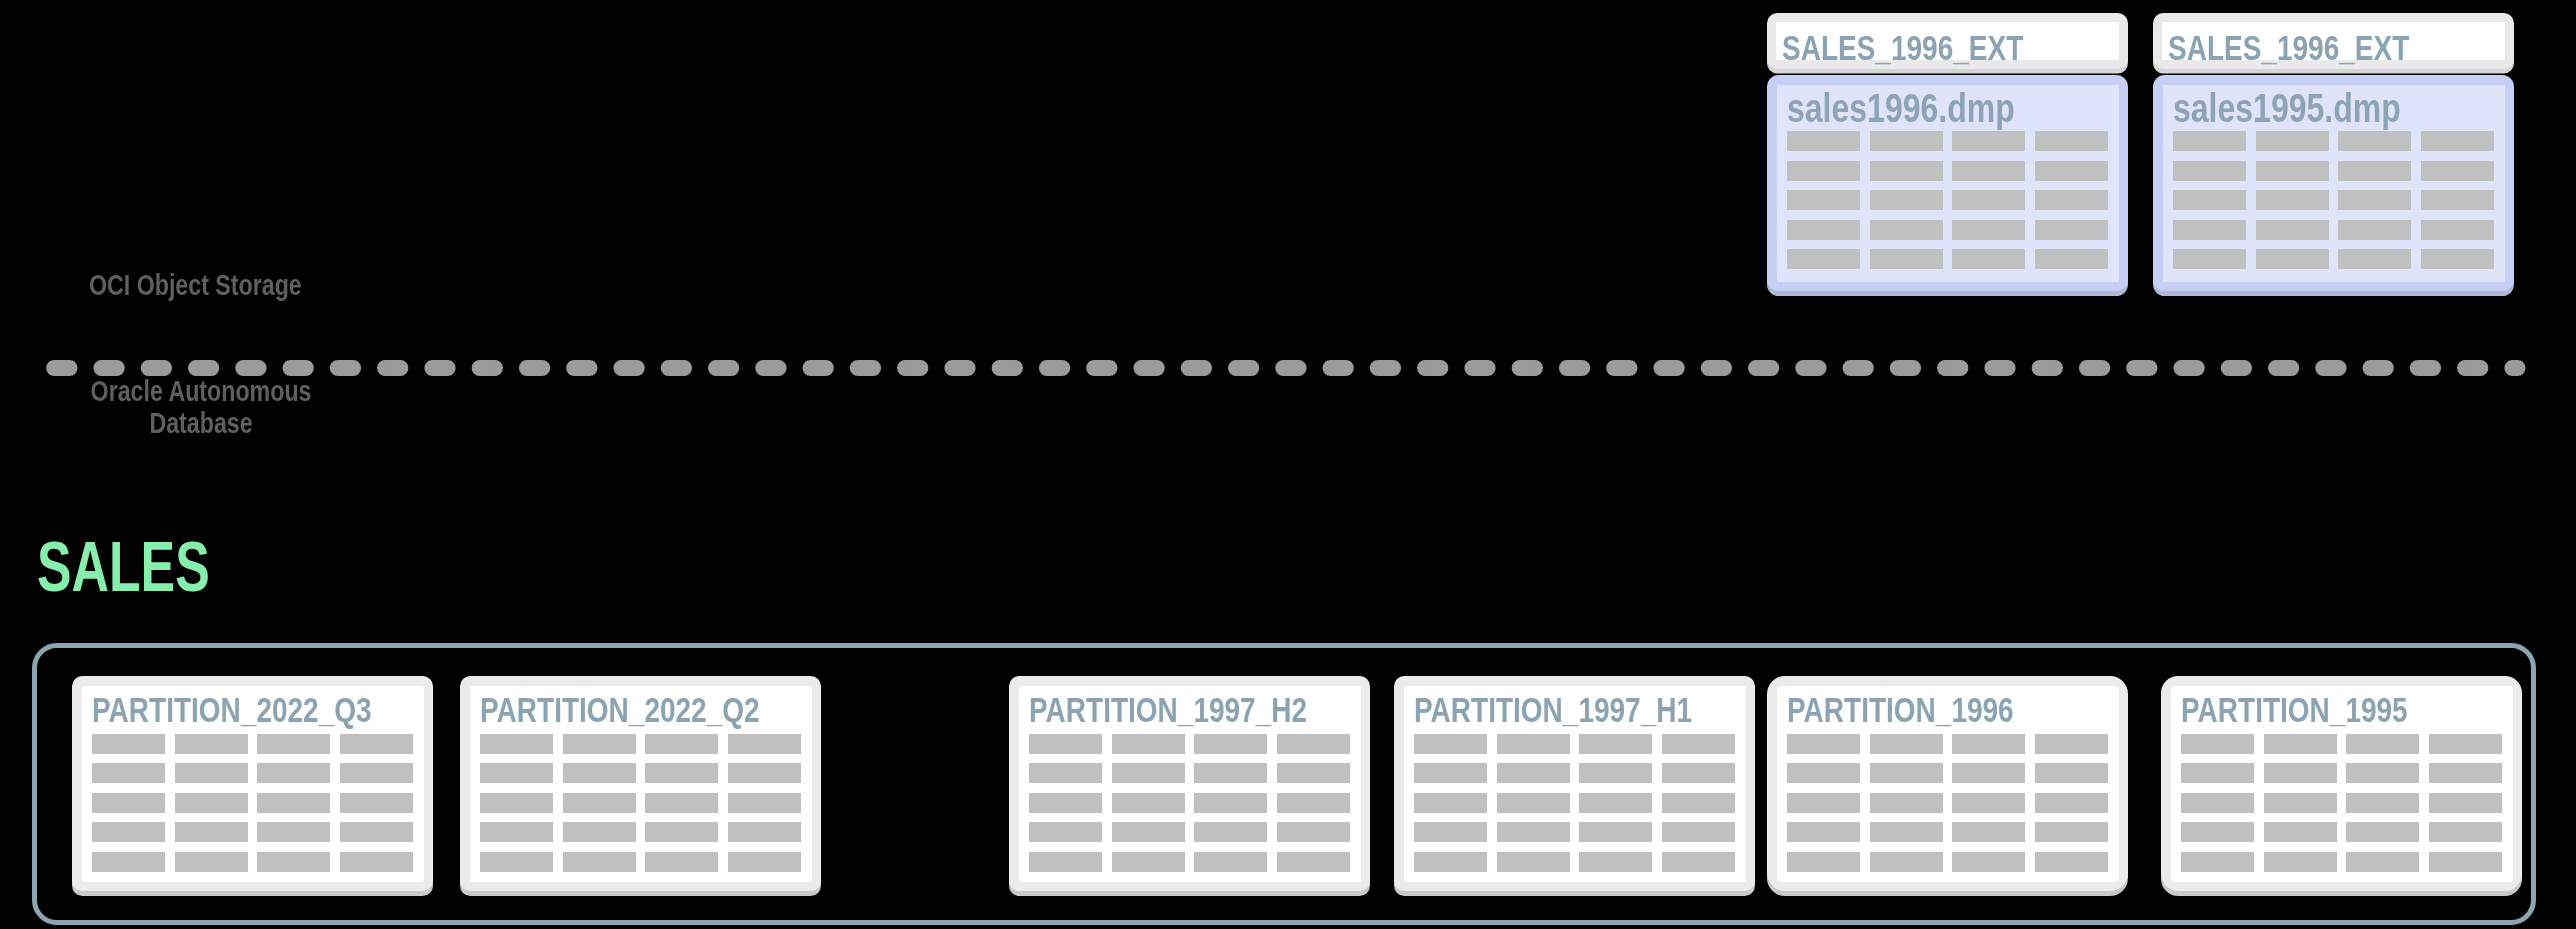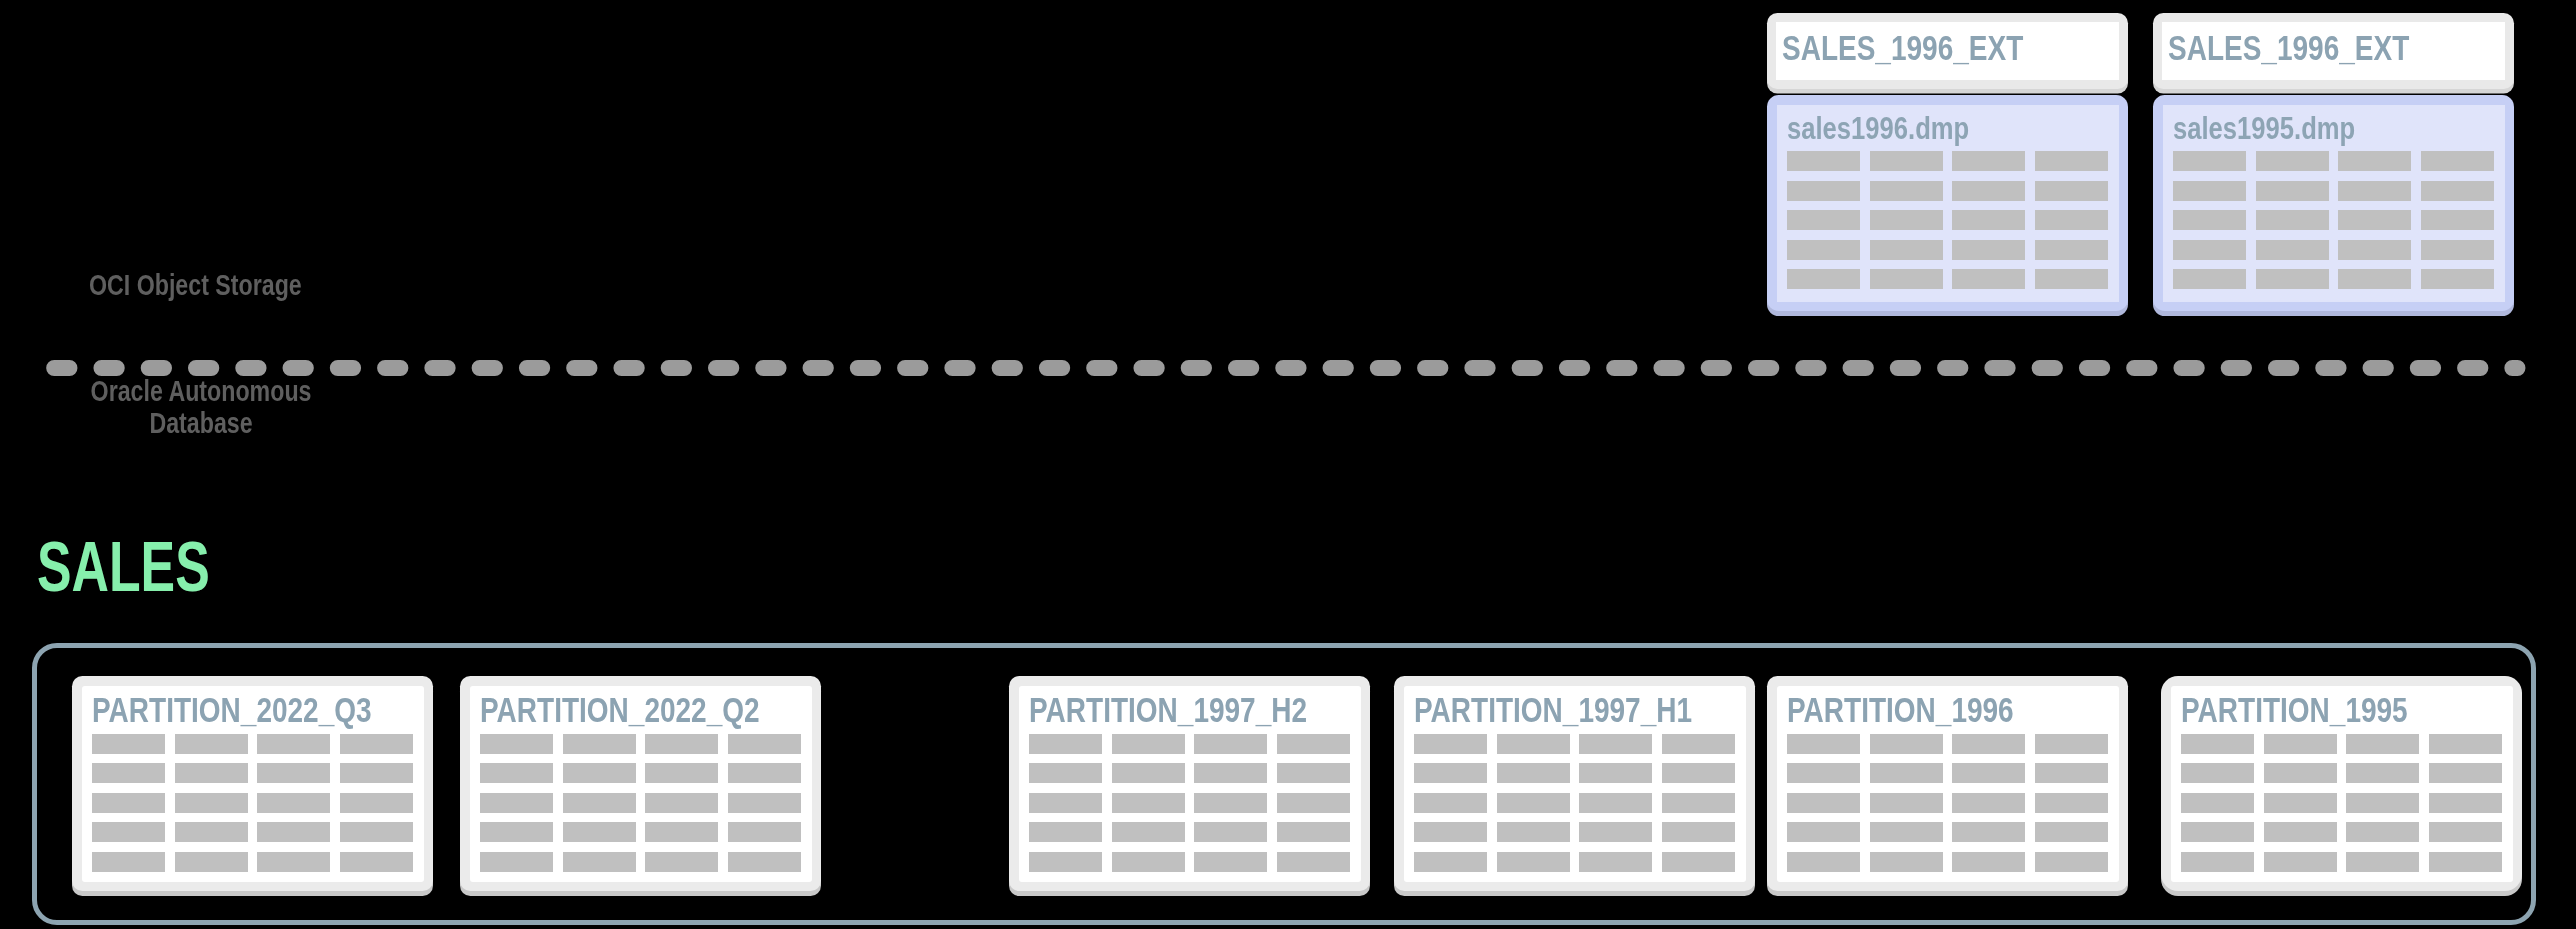--- a/index.html
+++ b/index.html
@@ -36,34 +36,34 @@
     box-shadow: 0 5.1px 0 #c9c9c9; top: 676px; margin-left: 6px; }
   .card-inner { position: absolute; left: 9.5px; right: 9.5px; top: 9.5px; bottom: 9.5px;
     background: #ffffff; border-radius: 2.9px; padding: 5.9px 10.3px 0 10.3px; box-sizing: border-box; }
   .card-title { font-size: 35px; line-height: 38px; color: #8ca3b2; white-space: nowrap; }
 
   .cells { display: grid; gap: 9.5px; margin-top: 4.4px; }
   .cell { height: 20px; background: #c0c0c0; }
 
   
   .ext { position: absolute; top: 13.2px; width: 361px; }
-  .ext-header { position: relative; height: 76px; background: #e9e9e9;
+  .ext-header { position: relative; height: 56px; background: #e9e9e9;
     border-radius: 10.3px; box-shadow: 0 4.4px 0 #d6d6d6; }
   .ext-header-inner { position: absolute; left: 8.8px; right: 8.8px; top: 8.8px; bottom: 8.8px;
     background: #ffffff; }
   .ext-header-inner .card-title { padding: 7.3px 0 0 5.9px; }
   .ext-table { position: relative; margin-top: 5.9px; height: 216px;
     background: #c6cff5; border-radius: 11.8px; box-shadow: 0 5.1px 0 #b0b8dc; }
   .ext-table-inner { position: absolute; left: 9.5px; right: 9.5px; top: 9.5px; bottom: 9.5px;
     background: #e0e4fa; padding: 4.4px 10.3px 0 10.3px; box-sizing: border-box; }
-  .dmp-label { font-size: 32px; line-height: 38px; color: #8da4b4; white-space: nowrap; }
+  .dmp-label { font-size: 40px; line-height: 38px; color: #8da4b4; white-space: nowrap; }
 
   
   .p1 { left: 66px; }  .p2 { left: 454px; }  .p3 { left: 1003px; }
-  .p4 { left: 1388px; } .p5 { left: 1761px; } .p6 { left: 2155px; border-radius: 17px; }
+  .p4 { left: 1388px; } .p5 { left: 1761px; border-radius: 18px; } .p6 { left: 2155px; border-radius: 17px; }
   .ext-a { left: 1767px; } .ext-b { left: 2153px; }
 </style>
 </head>
 <body>
 
 <div class="canvas">
 
   <div class="zone-label label-oci">
     <span class="cond">OCI Object Storage</span>
   </div>

